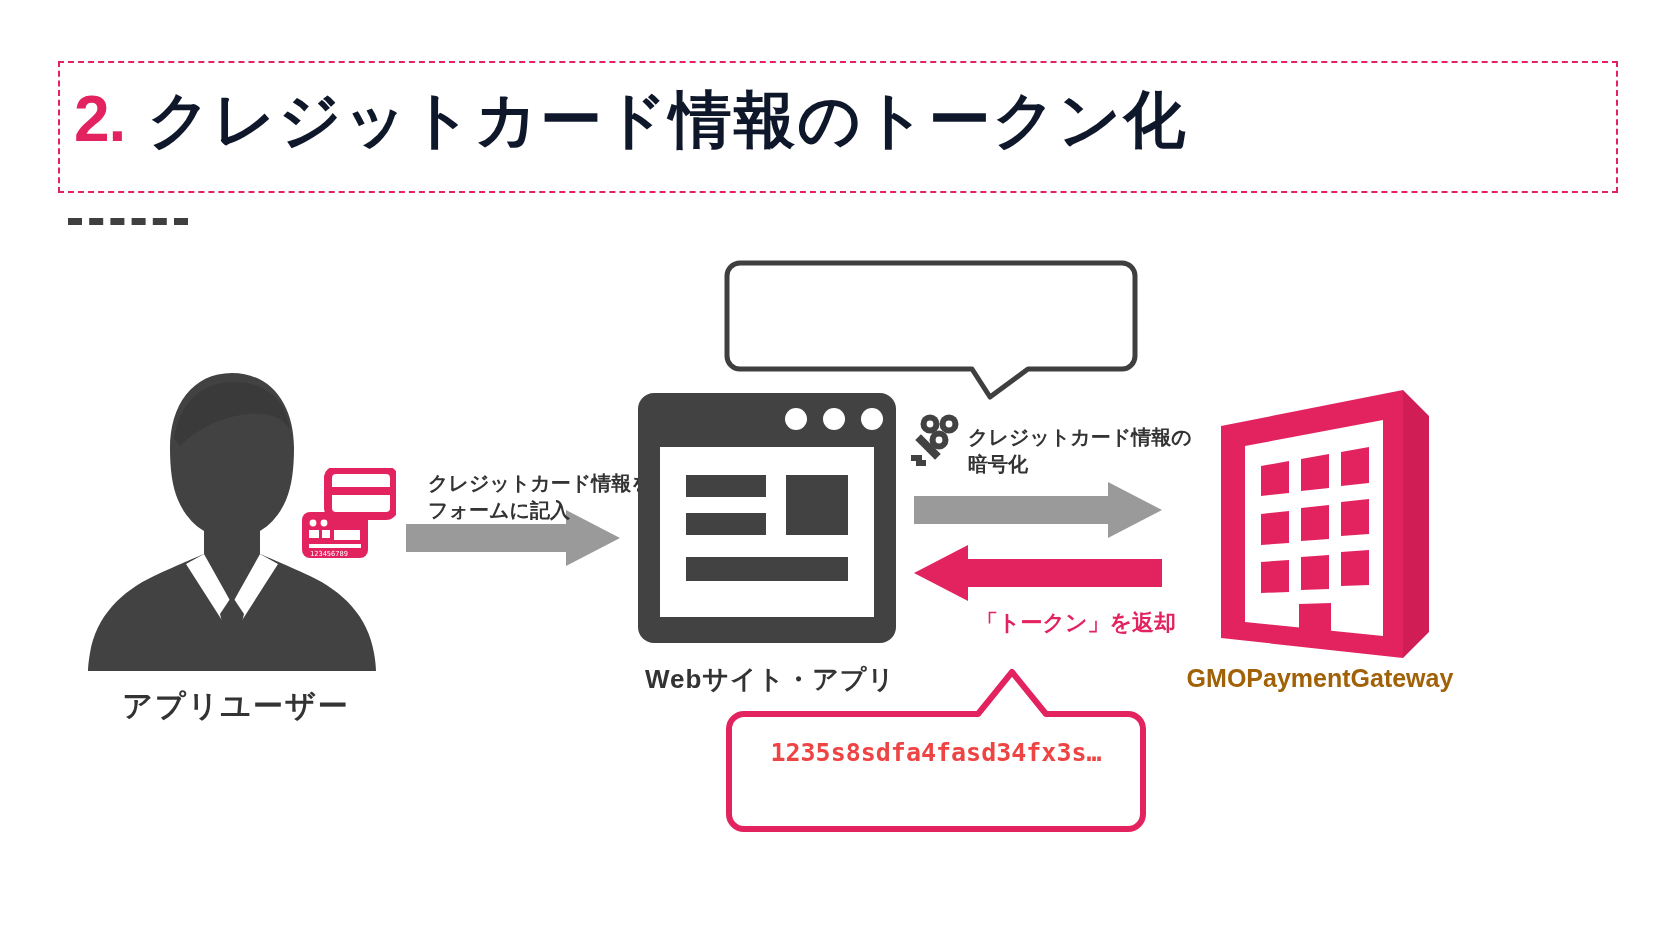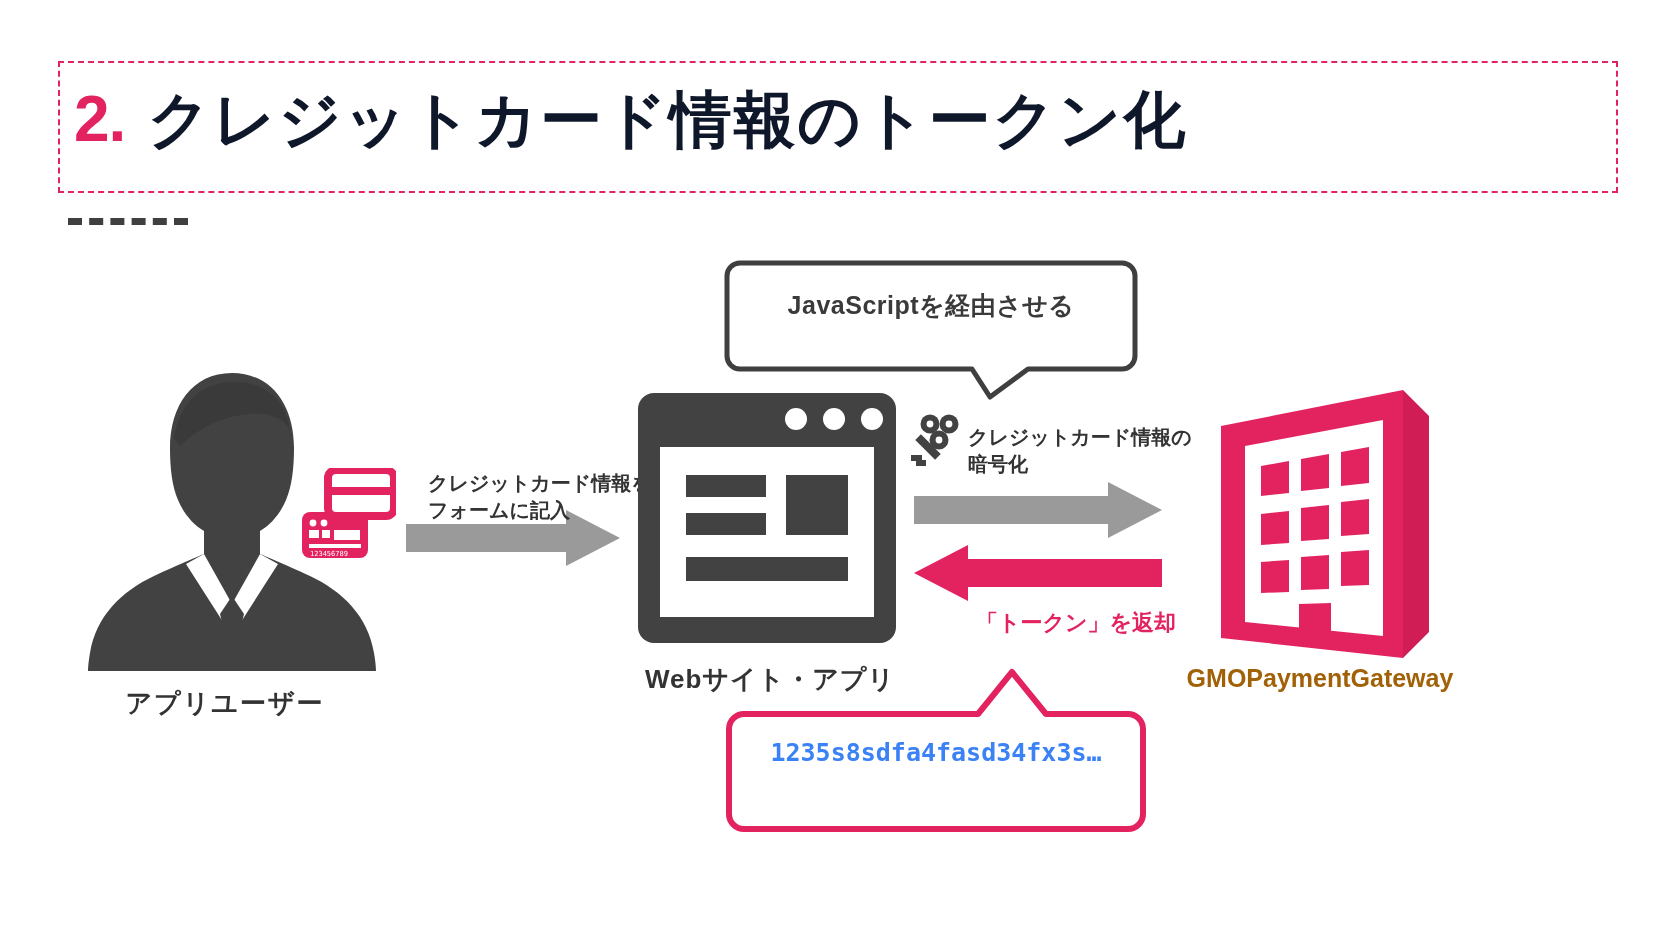--- a/index.html
+++ b/index.html
@@ -72,22 +72,22 @@
   #building { left: 1207px; top: 390px; width: 222px; height: 268px; }
 
   
   .figure-label {
     font-weight: bold;
     color: #333333;
     text-align: center;
     white-space: nowrap;
   }
   #label-user {
-    left: 80px; top: 686px; width: 290px;
-    font-size: 26px; letter-spacing: 2px;
+    left: 91px; top: 686px; width: 290px;
+    font-size: 30px; letter-spacing: 2px;
   }
   #label-site {
     left: 610px; top: 662px; width: 320px;
     font-size: 26px; letter-spacing: 1px;
   }
   #label-gmo {
     left: 1150px; top: 664px; width: 340px;
     font-size: 25px; letter-spacing: 0px;
     color: #a16207;
     font-family: Liberation Sans, sans-serif;
@@ -148,21 +148,21 @@
     position: absolute;
     left: 0; top: 70px;
     width: 420px;
     text-align: center;
     pointer-events: none;
   }
   #bubble-bottom-line1 {
     display: block;
     font-size: 25px;
     font-weight: bold;
-    color: #3b82f6;
+    color: #ef4444;
     font-family: "DejaVu Sans Mono", "Liberation Mono", monospace;
     letter-spacing: 0px;
   }
   #bubble-bottom-line2 {
     display: block;
     margin-top: 4px;
     font-size: 24px;
     font-weight: bold;
     color: #e32360;
     letter-spacing: 0px;
@@ -234,21 +234,20 @@
   <rect x="48" y="120" width="80" height="22" fill="#424242"></rect>
   <rect x="148" y="82" width="62" height="60" fill="#424242"></rect>
   <rect x="48" y="164" width="162" height="24" fill="#424242"></rect>
 </svg>
 
 <svg id="bubble-top" class="abs" viewBox="0 0 414 140" xmlns="http://www.w3.org/2000/svg">
   <path d="M16 3 H398 A13 13 0 0 1 411 16 V96 A13 13 0 0 1 398 109
            H304 L266 137 L248 109 H16 A13 13 0 0 1 3 96 V16 A13 13 0 0 1 16 3 Z" fill="#ffffff" stroke="#3f3f3f" stroke-width="5" stroke-linejoin="round"></path>
 </svg>
 <div id="bubble-top-text" class="abs" style="left:724px; top:282px; width:414px;">
-  <span id="bubble-top-line2">JavaScriptを経由させる</span>
 </div>
 
 <svg id="key-icon" class="abs" viewBox="0 0 54 54" xmlns="http://www.w3.org/2000/svg">
   <g fill="#424242">
     <circle cx="22" cy="11" r="9.5"></circle>
     <circle cx="41" cy="11" r="9.5"></circle>
     <circle cx="31" cy="27" r="9.5"></circle>
     <circle cx="22" cy="11" r="3.4" fill="#ffffff"></circle>
     <circle cx="41" cy="11" r="3.4" fill="#ffffff"></circle>
     <circle cx="31" cy="27" r="3.4" fill="#ffffff"></circle>

